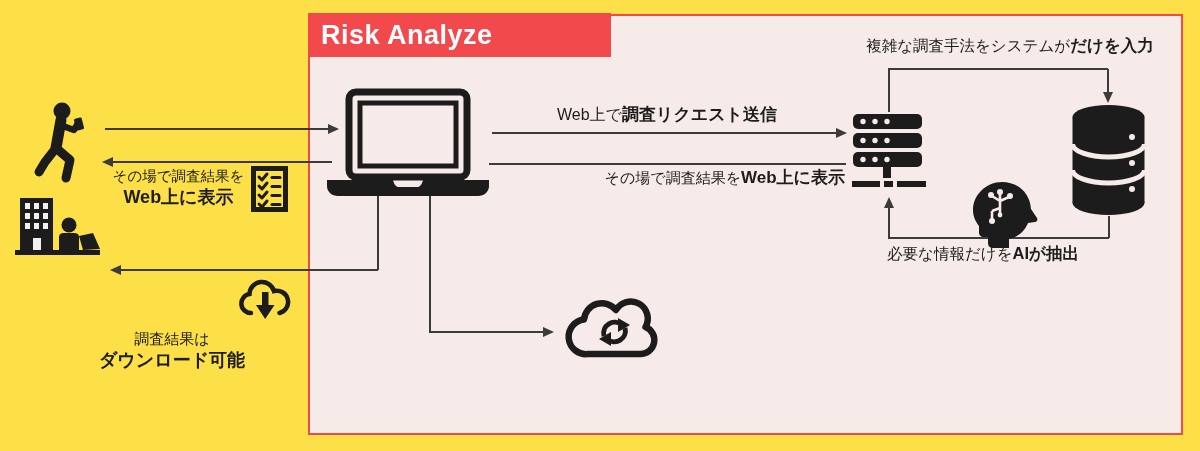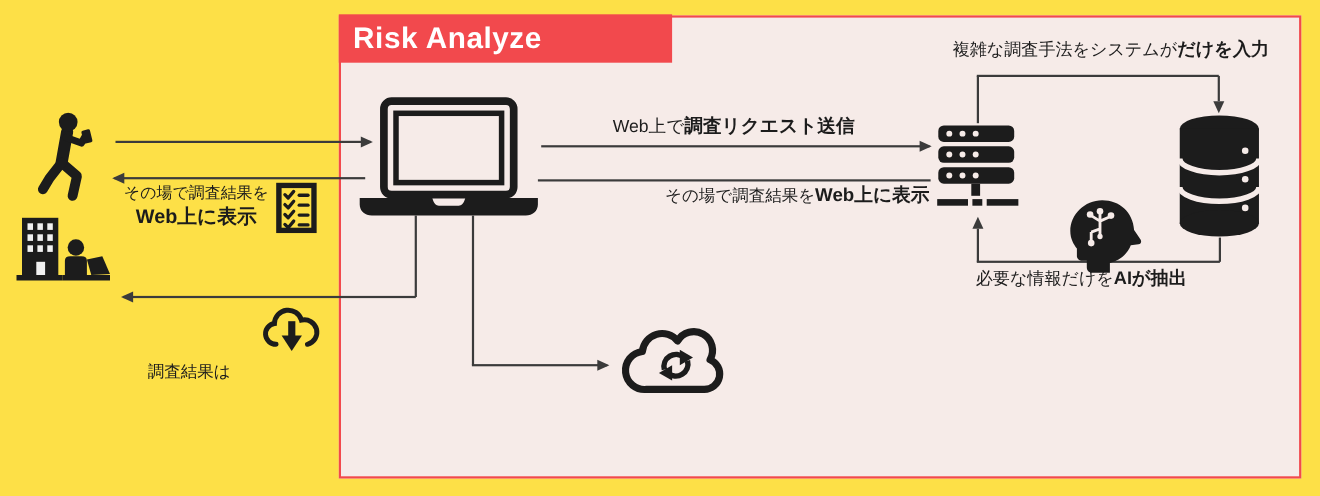--- a/index.html
+++ b/index.html
@@ -116,20 +116,21 @@
     <path d="M51,41 q0,-4 5,-4 h10 q5,0 5,4 v13 h-20 z" fill="#1c1c1c"></path>
     <polygon points="71,40 85,37 92,53 75,54" fill="#1c1c1c"></polygon>
     <rect x="49" y="54" width="43" height="5" fill="#1c1c1c"></rect>
   </svg>
 
   <div class="vline" style="left:377px;top:196px;height:74px;"></div>
   <div class="hline al" style="left:112px;top:269px;width:266px;"></div>
 
   <div class="t dl-text">
     <span>調査結果は</span><br>
+    <b>ダウンロード可能</b>
   </div>
 
   <svg class="ico" style="left:238px;top:279px;" width="54" height="43" viewBox="0 0 54 43">
     <path d="M13,34 a9.5,9.5 0 0 1 -1.5,-18.9 A12.5,12.5 0 0 1 36,12 A9.5,9.5 0 0 1 41.5,34" fill="none" stroke="#1c1c1c" stroke-width="4.5" stroke-linecap="round"></path>
     <rect x="24" y="13" width="6.5" height="16" fill="#1c1c1c"></rect>
     <polygon points="18,26 36.5,26 27.2,40" fill="#1c1c1c"></polygon>
   </svg>
 
   <svg class="ico" style="left:322px;top:88px;" width="172" height="110" viewBox="0 0 172 110">
     <rect x="27" y="4" width="118" height="85" rx="7" fill="none" stroke="#1c1c1c" stroke-width="7"></rect>

